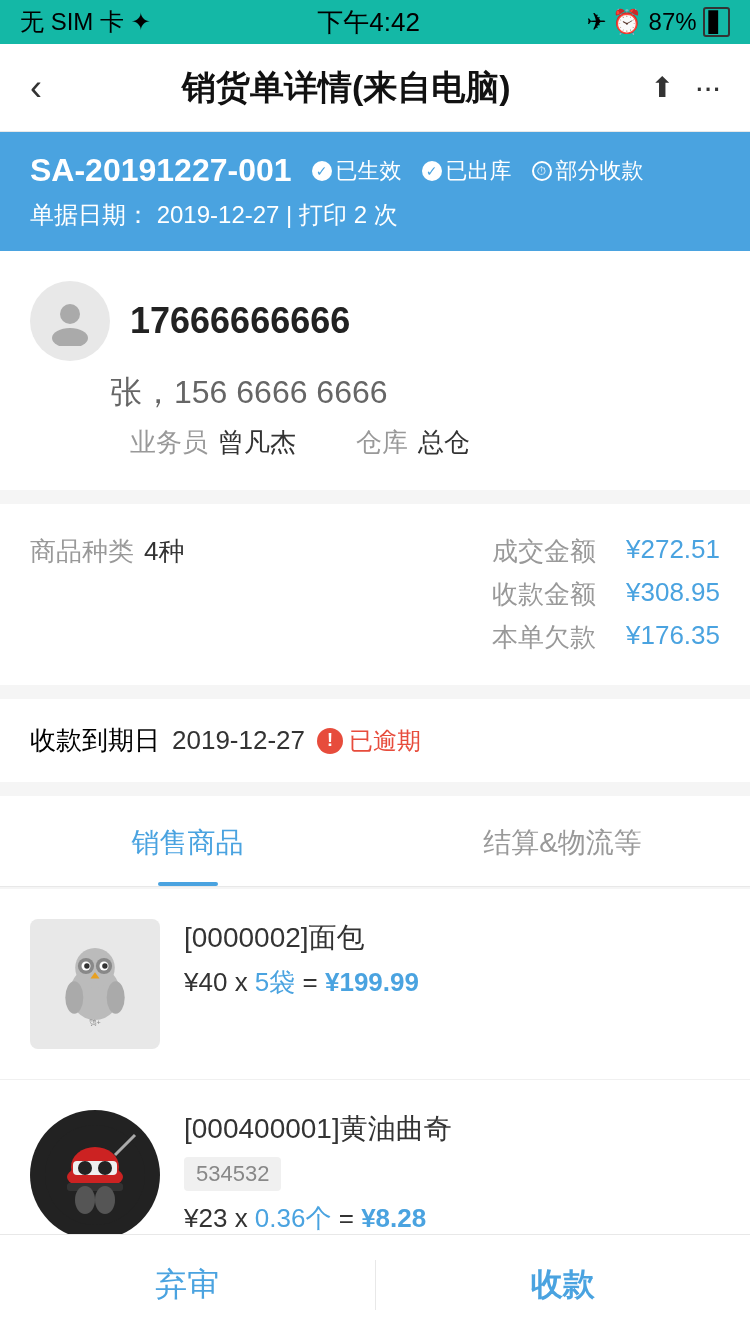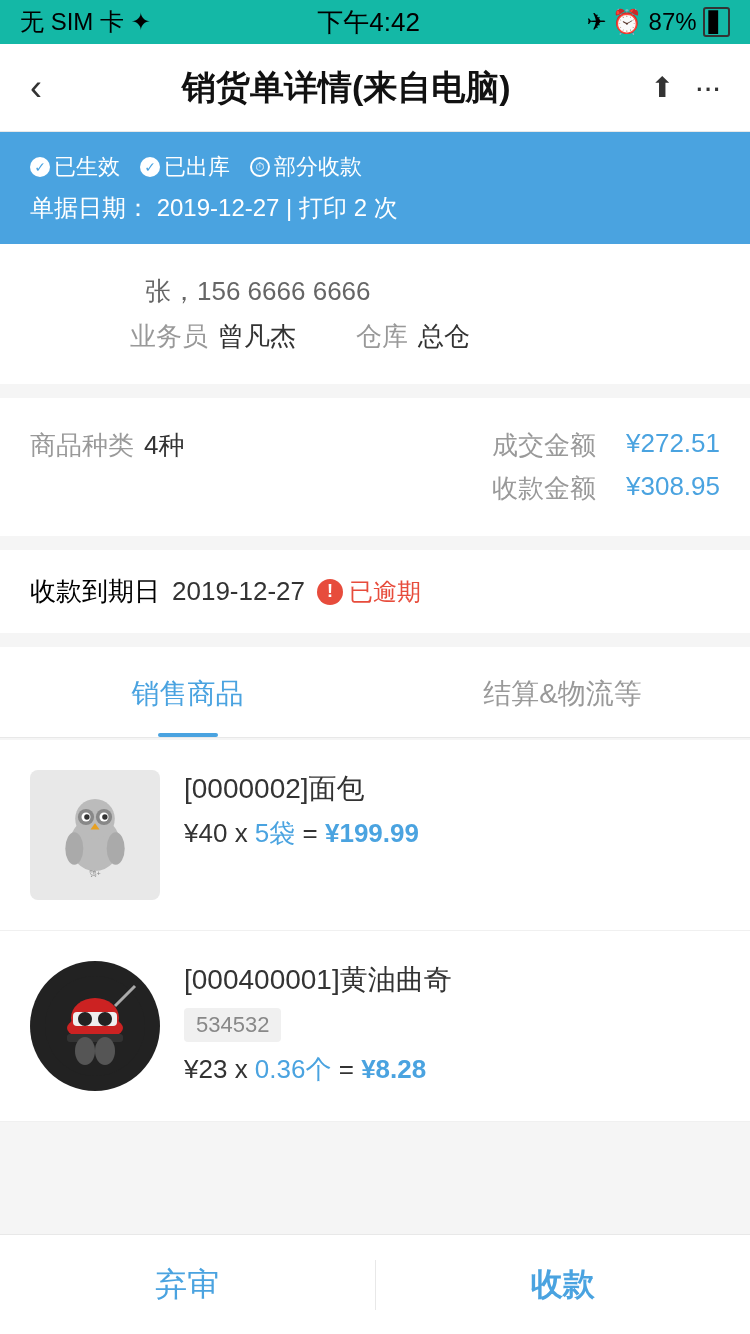--- a/index.html
+++ b/index.html
@@ -150,23 +150,23 @@
       width: 50px;
       height: 50px;
       fill: #aaa;
     }
     .customer-name {
       font-size: 36px;
       font-weight: 600;
       color: #222;
     }
     .customer-sub {
-      font-size: 26px;
+      font-size: 32px;
       color: #666;
-      margin-left: 115px;
+      margin-left: 80px;
       margin-bottom: 10px;
     }
     .info-row {
       display: flex;
       align-items: center;
       font-size: 26px;
       color: #666;
       margin-left: 100px;
     }
     .info-label {
@@ -414,20 +414,21 @@
   <div class="nav-back">‹</div>
   <div class="nav-title">销货单详情(来自电脑)</div>
   <div class="nav-actions">
     <span class="nav-share" style="font-size:28px;">⬆</span>
     <span class="nav-more">···</span>
   </div>
 </div>
 
 <div class="header-band">
   <div class="header-band-top">
+    <span class="order-id">SA-20191227-001</span>
     <span class="badge">
       <span class="badge-check">✓</span>
       <span>已生效</span>
     </span>
     <span class="badge">
       <span class="badge-check">✓</span>
       <span>已出库</span>
     </span>
     <span class="badge">
       <span class="badge-clock">⏱</span>
@@ -435,20 +436,29 @@
     </span>
   </div>
   <div class="header-date">
     <span>单据日期：</span>
     <span>2019-12-27</span>
     <span>| 打印 2 次</span>
   </div>
 </div>
 
 <div class="customer-section">
+  <div class="customer-row">
+    <div class="avatar">
+      <svg viewBox="0 0 50 50">
+        <circle cx="25" cy="18" r="10" fill="#aaa"></circle>
+        <ellipse cx="25" cy="42" rx="18" ry="10" fill="#aaa"></ellipse>
+      </svg>
+    </div>
+    <span class="customer-name">17666666666</span>
+  </div>
   <div class="customer-sub">张，156 6666 6666</div>
   <div class="info-row">
     <span class="info-label">业务员</span>
     <span class="info-value">曾凡杰</span>
     <span class="info-label">仓库</span>
     <span class="info-value">总仓</span>
   </div>
 </div>
 
 <div class="divider-line"></div>
@@ -460,20 +470,24 @@
       <span class="stats-value">4种</span>
     </div>
     <div class="stats-right">
       <div class="money-row">
         <span class="money-label">成交金额</span>
         <span class="money-value">¥272.51</span>
       </div>
       <div class="money-row">
         <span class="money-label">收款金额</span>
         <span class="money-value">¥308.95</span>
+      </div>
+      <div class="money-row">
+        <span class="money-label">本单欠款</span>
+        <span class="money-value">¥176.35</span>
       </div>
     </div>
   </div>
 </div>
 
 <div class="divider-line"></div>
 
 <div class="due-section">
   <span class="due-label">收款到期日</span>
   <span class="due-date">2019-12-27</span>

